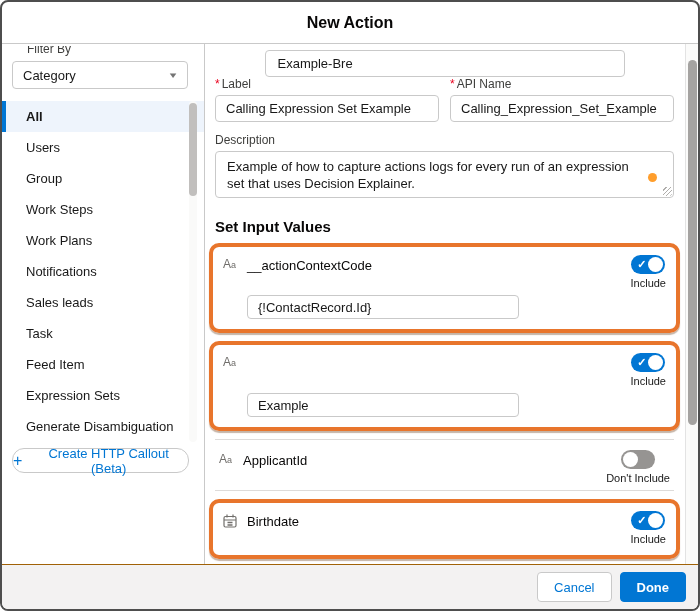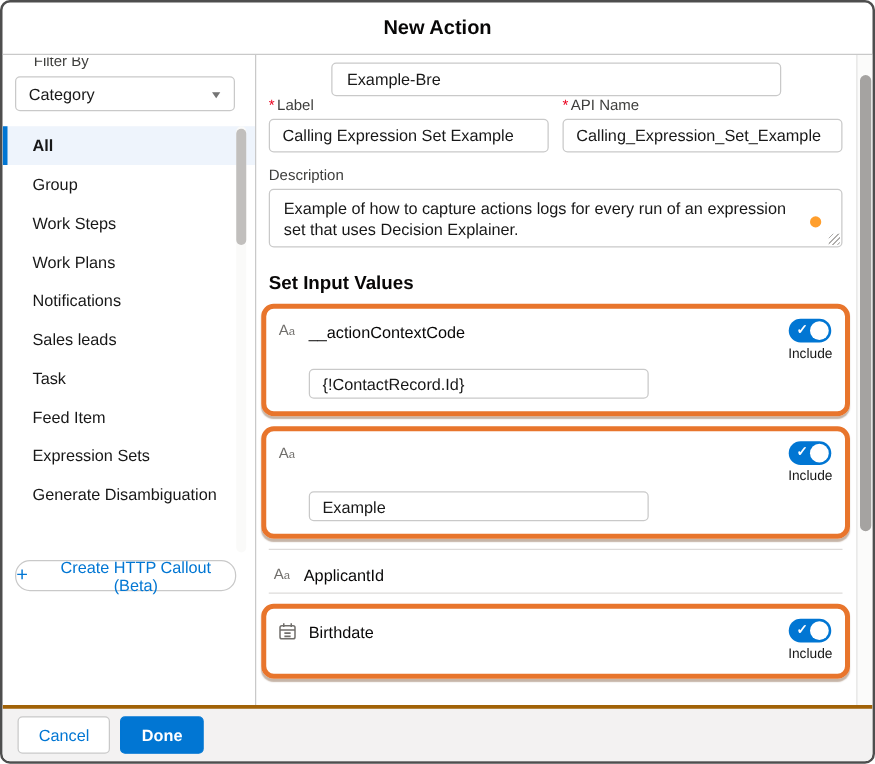--- a/index.html
+++ b/index.html
@@ -81,22 +81,22 @@
   .toggle { width:34px; height:19px; border-radius:10px; background:var(--blue); position:relative; cursor:pointer; }
   .toggle .knob { position:absolute; top:2px; right:2px; width:15px; height:15px; border-radius:50%; background:#fff; }
   .toggle .check { position:absolute; left:6px; top:2px; color:#fff; font-size:11px; font-weight:700; line-height:15px; }
   .toggle.off { background:#969492; }
   .toggle.off .knob { left:2px; right:auto; }
   .toggle-label { font-size:11px; color:#181818; margin-top:3px; white-space:nowrap; }
   .row-input { margin:6px 0 0 24px; width:272px; height:24px; border:1px solid #c9c9c9; border-radius:4px;
     padding:0 10px; font-size:13px; color:#181818; font-family:"Liberation Sans", sans-serif; }
   
   .footer {
-    flex:0 0 45px; border-top:3px solid #a16207; background:#f3f2f2;
-    display:flex; align-items:center; justify-content:flex-start; gap:8px; padding:0 12px;
+    flex:0 0 45px; border-top:1px solid #a16207; background:#f3f2f2;
+    display:flex; align-items:center; justify-content:flex-end; gap:8px; padding:0 12px;
   }
   .btn { height:30px; border-radius:4px; font-size:13px; padding:0 16px; cursor:pointer; font-family:"Liberation Sans", sans-serif; }
   .btn-cancel { background:#fff; border:1px solid #c9c9c9; color:var(--blue); }
   .btn-done { background:var(--blue); border:1px solid var(--blue); color:#fff; font-weight:700; }
 </style>
 </head>
 <body>
 
 <div class="modal">
 
@@ -112,20 +112,23 @@
       </div>
       <div class="category-select">
         <span>Category</span>
         <span class="chev">▼</span>
       </div>
       <div class="cat-list">
         <div class="cat-item selected">
             <span>All</span>
           </div>
         <div class="cat-item">
+            <span>Users</span>
+          </div>
+        <div class="cat-item">
             <span>Group</span>
           </div>
         <div class="cat-item">
             <span>Work Steps</span>
           </div>
         <div class="cat-item">
             <span>Work Plans</span>
           </div>
         <div class="cat-item">
             <span>Notifications</span>
@@ -212,20 +215,26 @@
               <span class="toggle-label">Include</span>
             </span>
           </div>
           <input class="row-input" value="Example" style="">
         </div>
 
         <div class="param-row plain">
           <div class="row-head">
             <span class="type-icon"><span>A</span><span class="sub">a</span></span>
             <span class="row-name">ApplicantId</span>
+            <span class="toggle-wrap">
+              <span class="toggle off">
+                <span class="knob"></span>
+              </span>
+              <span class="toggle-label">Don't Include</span>
+            </span>
           </div>
         </div>
 
         <div class="param-row highlight">
           <div class="row-head">
             <span class="type-icon cal-icon">
               <svg width="14" height="14" viewBox="0 0 14 14">
                   <g fill="none" stroke="#706e6b" stroke-width="1.2">
                     <rect x="1" y="2.5" width="12" height="10.5" rx="1.5"></rect>
                     <line x1="4" y1="0.5" x2="4" y2="3.5"></line>

